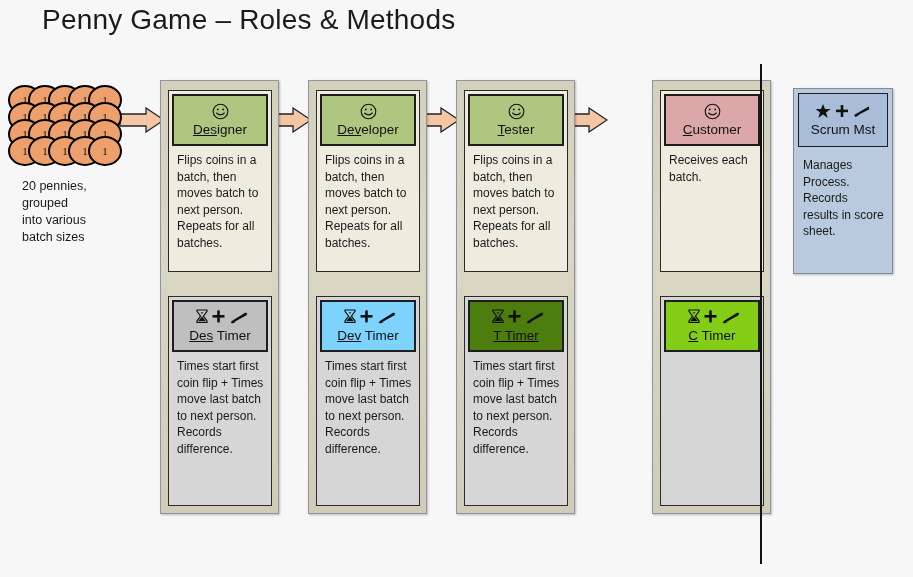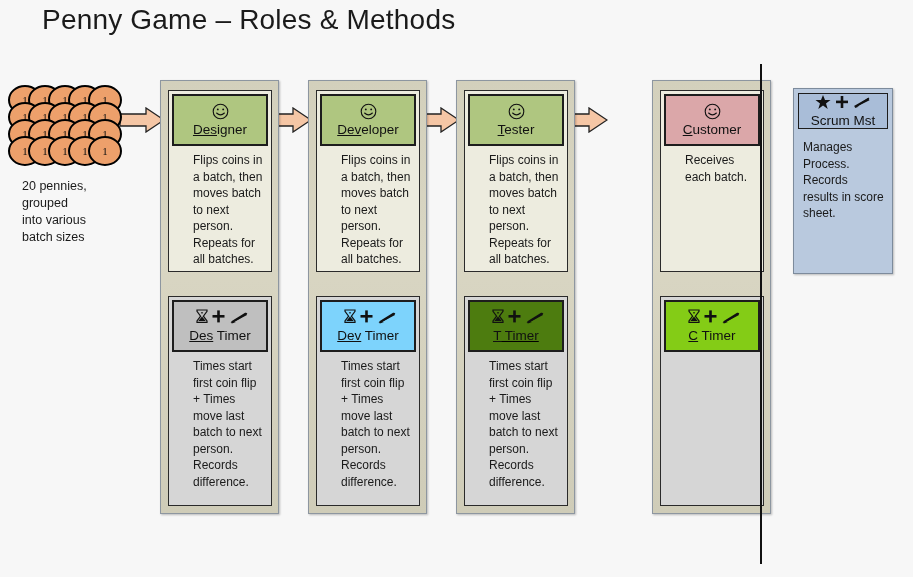--- a/index.html
+++ b/index.html
@@ -118,21 +118,21 @@
   .head-icon svg { display:block; }
   .head-label {
     font-size: 13.5px;
     color: #111;
     margin-top: 3px;
     white-space: nowrap;
   }
   .head-label .u { text-decoration: underline; }
 
   .card-body {
-    padding: 3px 6px 0 24px;
+    padding: 3px 6px 0 8px;
     font-size: 12px;
     line-height: 16.5px;
     color: #1a1a1a;
   }
 
   
   .arrow {
     position: absolute;
     top: 107px;
     width: 46px;
@@ -160,21 +160,21 @@
     top: 88px;
     width: 100px;
     height: 186px;
     background: #b9c9de;
     border: 1px solid #7d8b9c;
     box-sizing: border-box;
     box-shadow: 1px 1px 2px rgba(0,0,0,0.25);
   }
   .scrum-head {
     margin: 4px;
-    height: 36px;
+    height: 54px;
     border: 1px solid #1d1d1d;
     box-sizing: border-box;
     background: #a9bdd8;
     display: flex;
     flex-direction: column;
     align-items: center;
     justify-content: center;
   }
   .scrum-body {
     padding: 6px 6px 0 9px;

